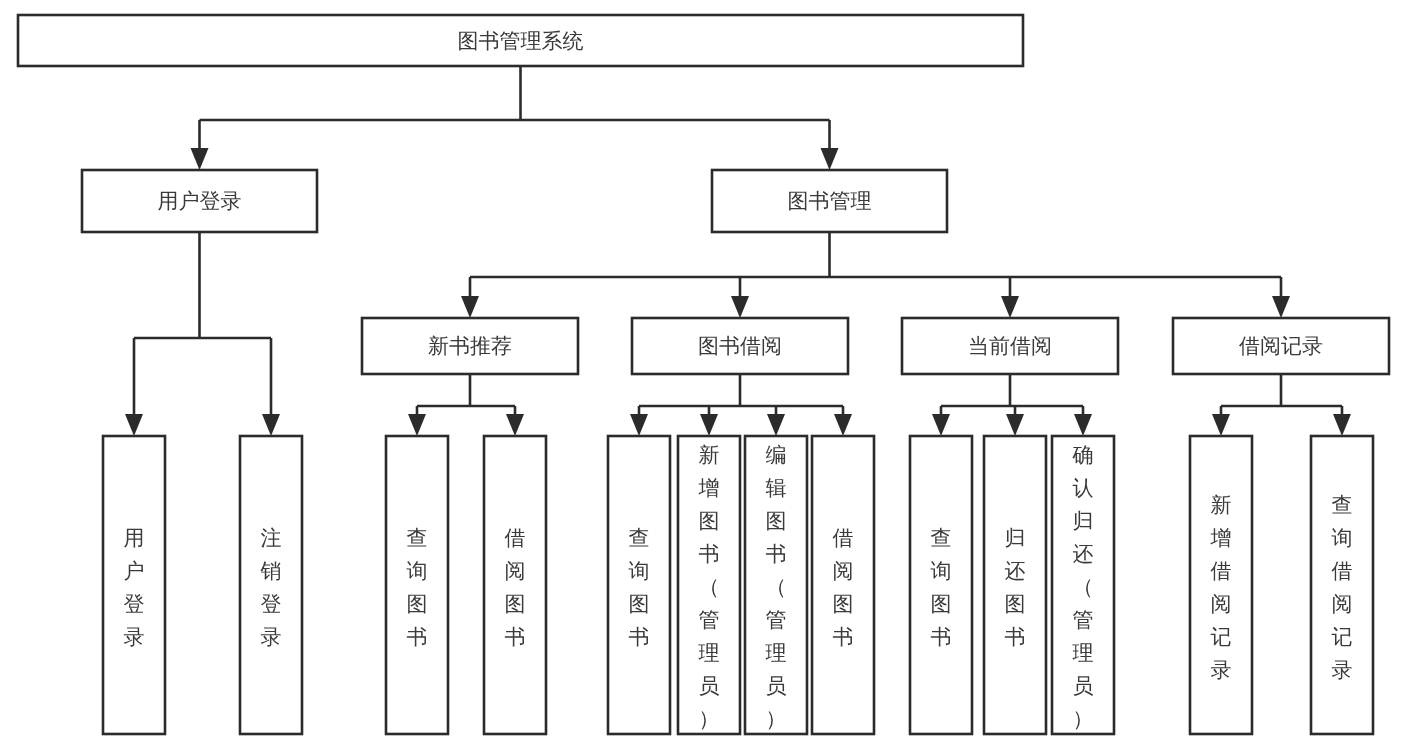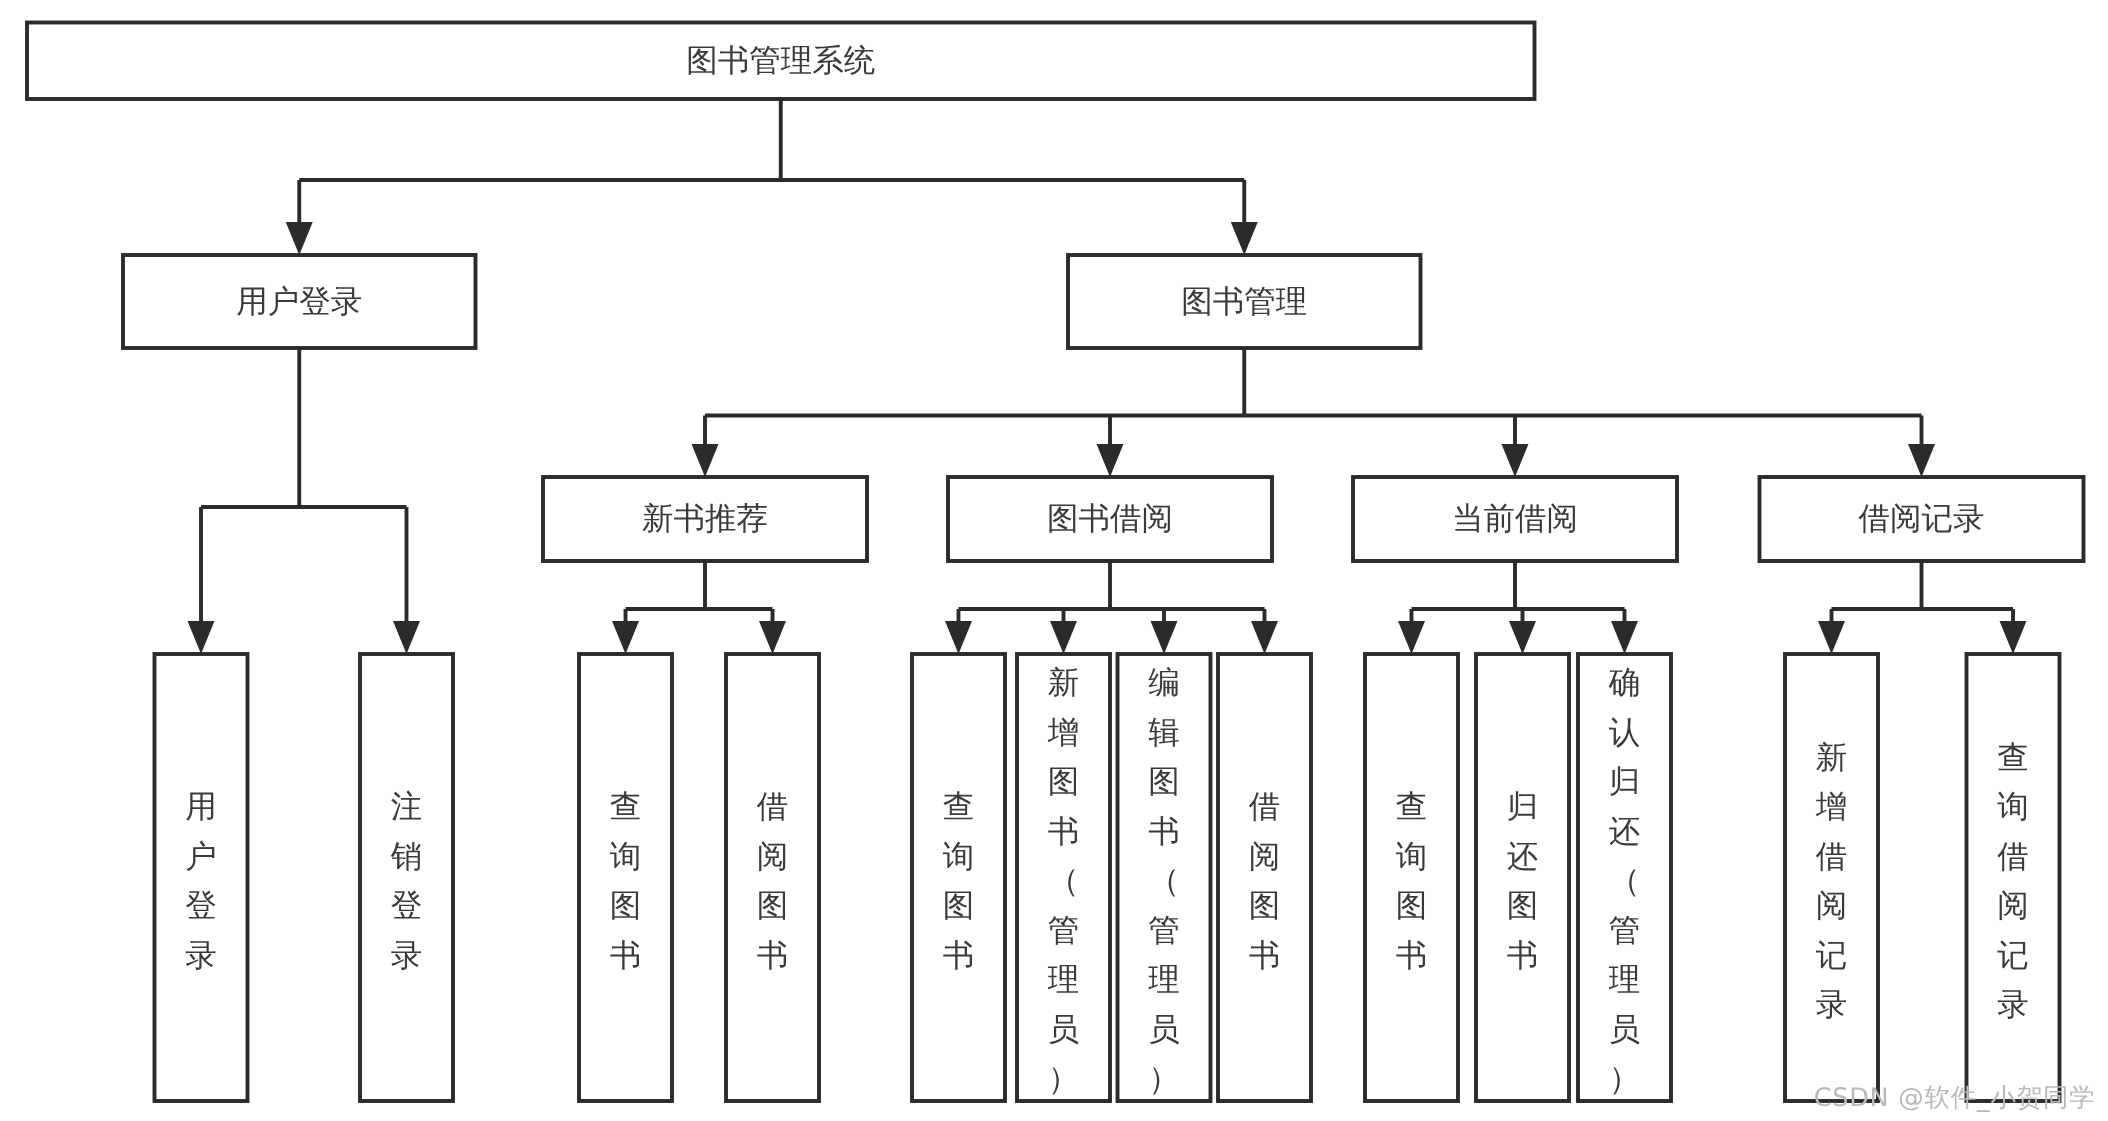--- a/index.html
+++ b/index.html
@@ -216,14 +216,13 @@
         <g>
           <rect x="1190" y="436" width="62" height="298" class="node-box"></rect>
           <text x="1221" y="511.74" class="node-label-v"><tspan x="1221" dy="0">新</tspan><tspan x="1221" dy="33">增</tspan><tspan x="1221" dy="33">借</tspan><tspan x="1221" dy="33">阅</tspan><tspan x="1221" dy="33">记</tspan><tspan x="1221" dy="33">录</tspan></text>
         </g>
         <g>
           <rect x="1311" y="436" width="62" height="298" class="node-box"></rect>
           <text x="1342" y="511.74" class="node-label-v"><tspan x="1342" dy="0">查</tspan><tspan x="1342" dy="33">询</tspan><tspan x="1342" dy="33">借</tspan><tspan x="1342" dy="33">阅</tspan><tspan x="1342" dy="33">记</tspan><tspan x="1342" dy="33">录</tspan></text>
         </g>
       </g>
   </svg>
-  <div class="watermark">CSDN @软件_小贺同学</div>
 </div>
 
 </body></html>

